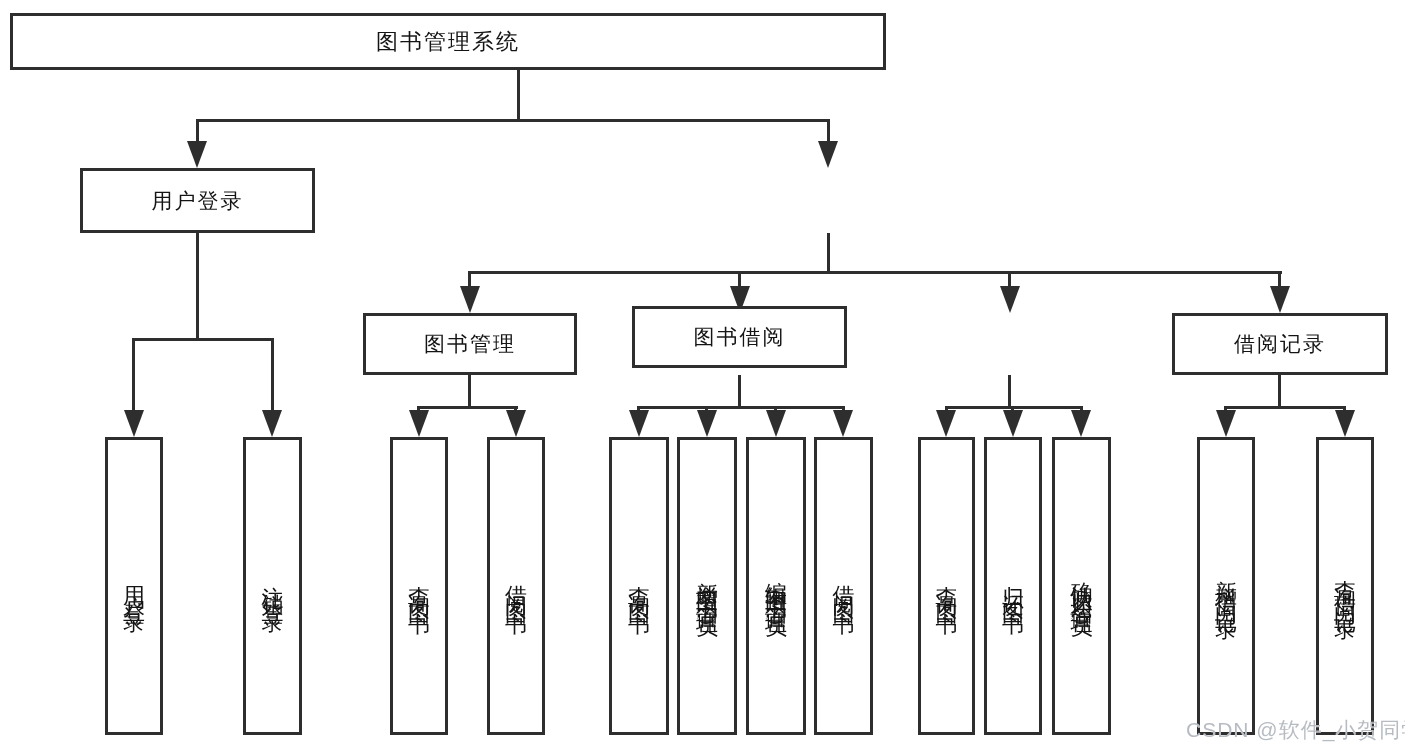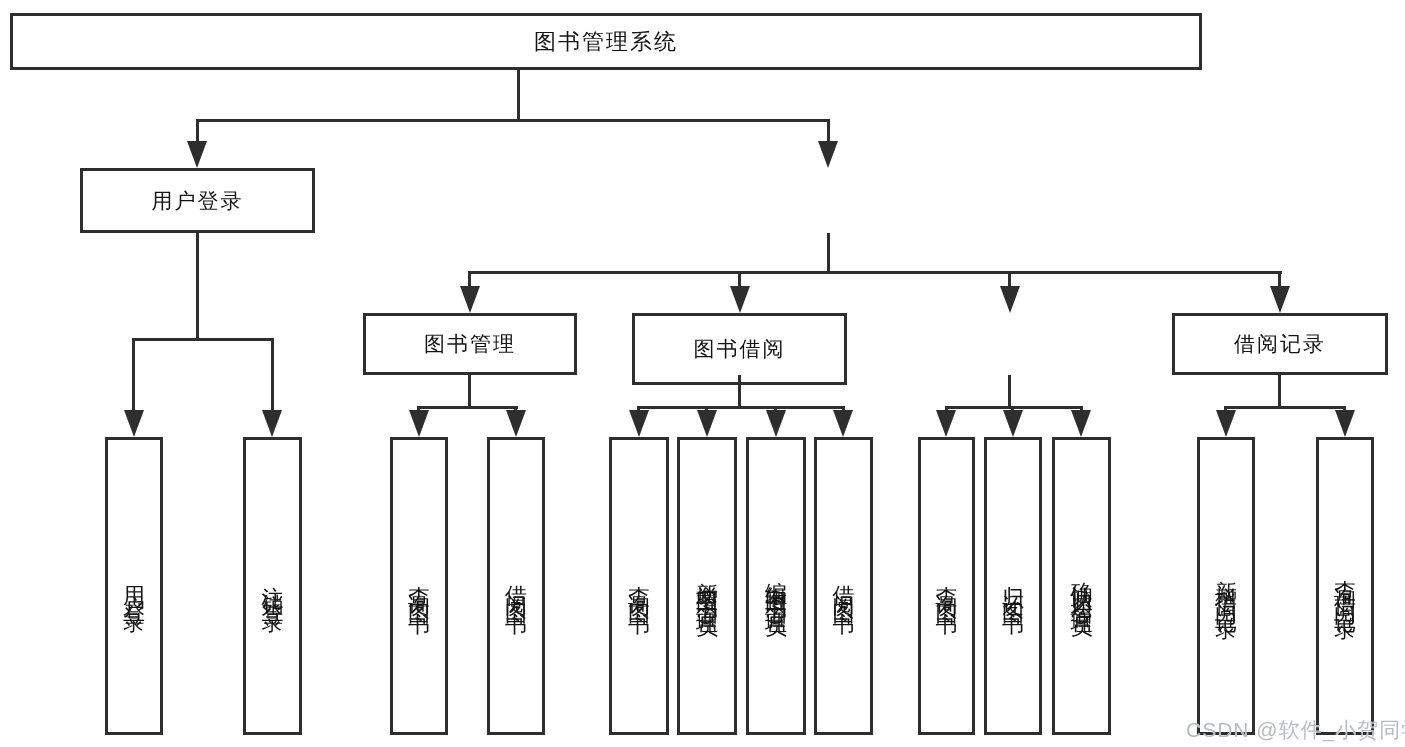--- a/index.html
+++ b/index.html
@@ -64,21 +64,21 @@
     z-index: 6;
     white-space: nowrap;
     text-shadow: 0 1px 0 rgba(255,255,255,0.7);
   }
 </style>
 </head>
 <body>
 
 <div id="stage">
 
-  <div class="bx rootx" style="left:10px; top:13px; width:1192px; height:57px;">图书管理系统</div>
+  <div class="bx rootx" style="left:10px; top:13px; width:876px; height:57px;">图书管理系统</div>
 
   <div class="lv" style="left:517px; top:70px; height:51px;"></div>
   <div class="ln" style="left:196px; top:119px; width:634px;"></div>
   <div class="sh" style="left:196px; top:119px; height:26px;"></div>
   <div class="ah" style="left:187px; top:141px;"></div>
   <div class="sh" style="left:827px; top:119px; height:26px;"></div>
   <div class="ah" style="left:818px; top:141px;"></div>
 
   <div class="bx hx" style="left:80px; top:168px; width:235px; height:65px;">用户登录</div>
 
@@ -94,21 +94,21 @@
   <div class="sh" style="left:468px; top:271px; height:18px;"></div>
   <div class="ah" style="left:460px; top:286px;"></div>
   <div class="sh" style="left:738px; top:271px; height:18px;"></div>
   <div class="ah" style="left:730px; top:286px;"></div>
   <div class="sh" style="left:1008px; top:271px; height:18px;"></div>
   <div class="ah" style="left:1000px; top:286px;"></div>
   <div class="sh" style="left:1278px; top:271px; height:18px;"></div>
   <div class="ah" style="left:1270px; top:286px;"></div>
 
   <div class="bx hx" style="left:363px; top:313px; width:214px; height:62px;">图书管理</div>
-  <div class="bx hx" style="left:632px; top:313px; width:215px; height:72px;">图书借阅</div>
+  <div class="bx hx" style="left:632px; top:306px; width:215px; height:62px;">图书借阅</div>
   <div class="bx hx" style="left:1172px; top:313px; width:216px; height:62px;">借阅记录</div>
 
   <div class="lv" style="left:468px; top:375px; height:33px;"></div>
   <div class="ln" style="left:417px; top:406px; width:101px;"></div>
   <div class="sh" style="left:417px; top:406px; height:10px;"></div>
   <div class="ah" style="left:409px; top:410px;"></div>
   <div class="sh" style="left:514px; top:406px; height:10px;"></div>
   <div class="ah" style="left:506px; top:410px;"></div>
 
   <div class="lv" style="left:738px; top:375px; height:33px;"></div>

